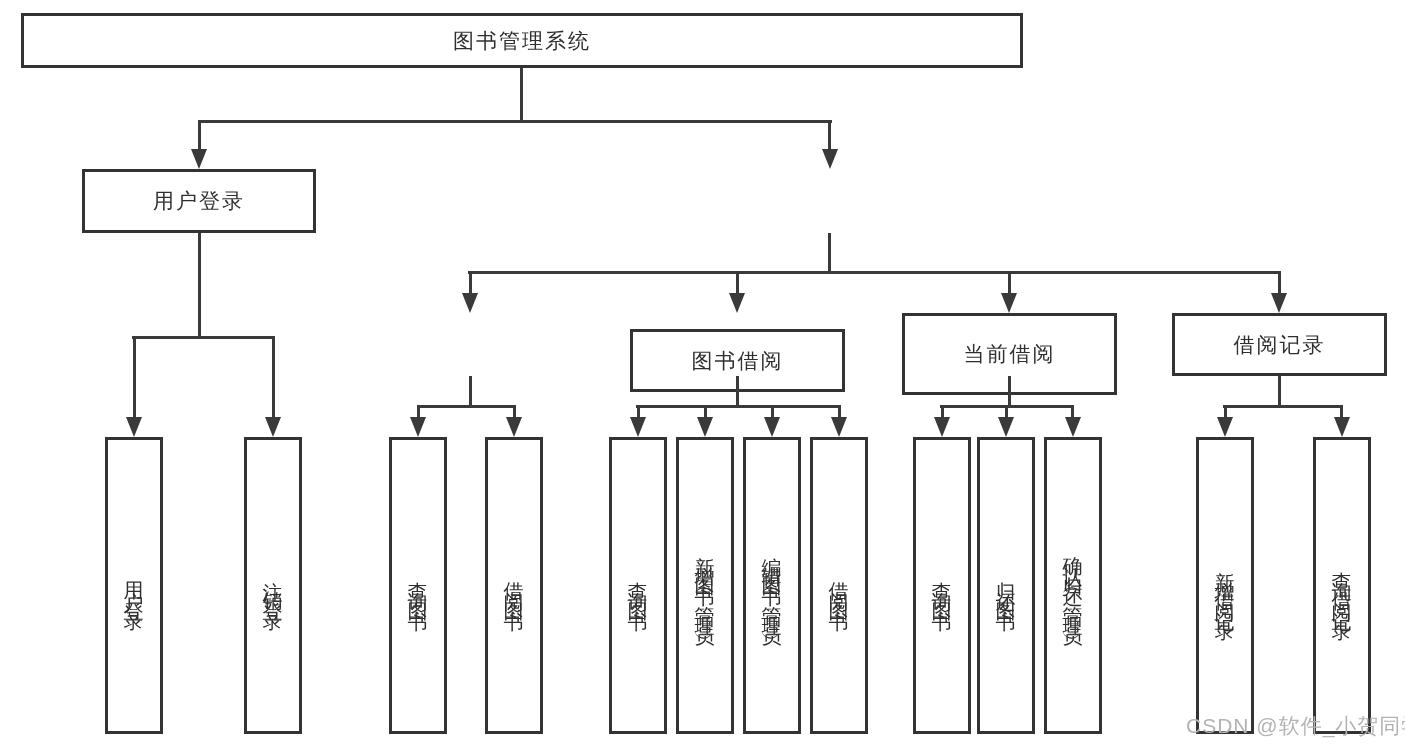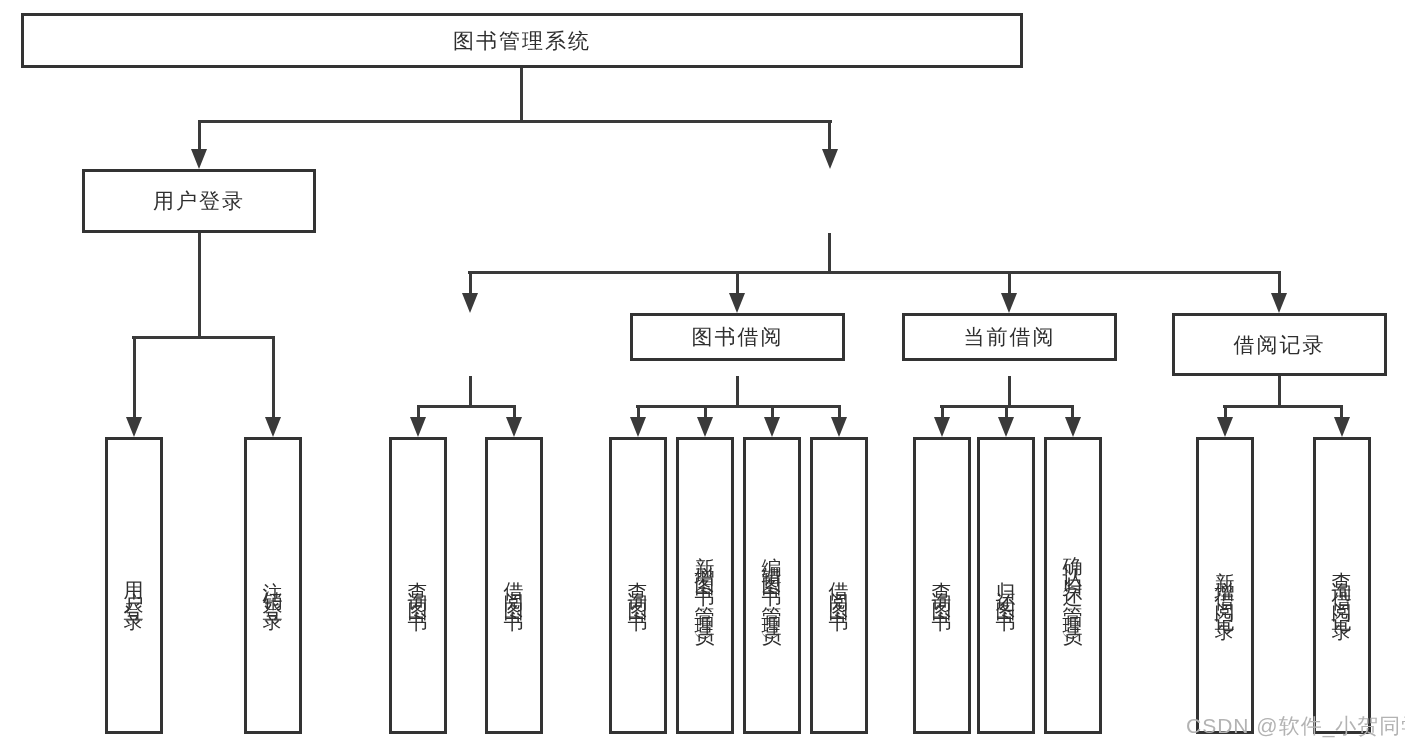--- a/index.html
+++ b/index.html
@@ -74,22 +74,22 @@
   <div class="hline" style="left:468px; top:271px; width:813px;"></div>
   <div class="vline" style="left:469px; top:271px; height:22px;"></div>
   <div class="arrow" style="left:462px; top:293px;"></div>
   <div class="vline" style="left:736px; top:271px; height:22px;"></div>
   <div class="arrow" style="left:729px; top:293px;"></div>
   <div class="vline" style="left:1008px; top:271px; height:22px;"></div>
   <div class="arrow" style="left:1001px; top:293px;"></div>
   <div class="vline" style="left:1278px; top:271px; height:22px;"></div>
   <div class="arrow" style="left:1271px; top:293px;"></div>
 
-  <div class="box hbox" style="left:630px; top:313px; width:215px; height:48px;">图书借阅</div>
-  <div class="box hbox" style="left:902px; top:313px; width:215px; height:48px;">当前借阅</div>
+  <div class="box hbox" style="left:630px; top:329px; width:215px; height:63px;">图书借阅</div>
+  <div class="box hbox" style="left:902px; top:313px; width:215px; height:82px;">当前借阅</div>
   <div class="box hbox" style="left:1172px; top:313px; width:215px; height:63px;">借阅记录</div>
 
   <div class="vline" style="left:469px; top:376px; height:29px;"></div>
   <div class="hline" style="left:417px; top:405px; width:99px;"></div>
   <div class="vline" style="left:417px; top:405px; height:12px;"></div>
   <div class="arrow" style="left:410px; top:417px;"></div>
   <div class="vline" style="left:513px; top:405px; height:12px;"></div>
   <div class="arrow" style="left:506px; top:417px;"></div>
 
   <div class="vline" style="left:736px; top:376px; height:29px;"></div>

